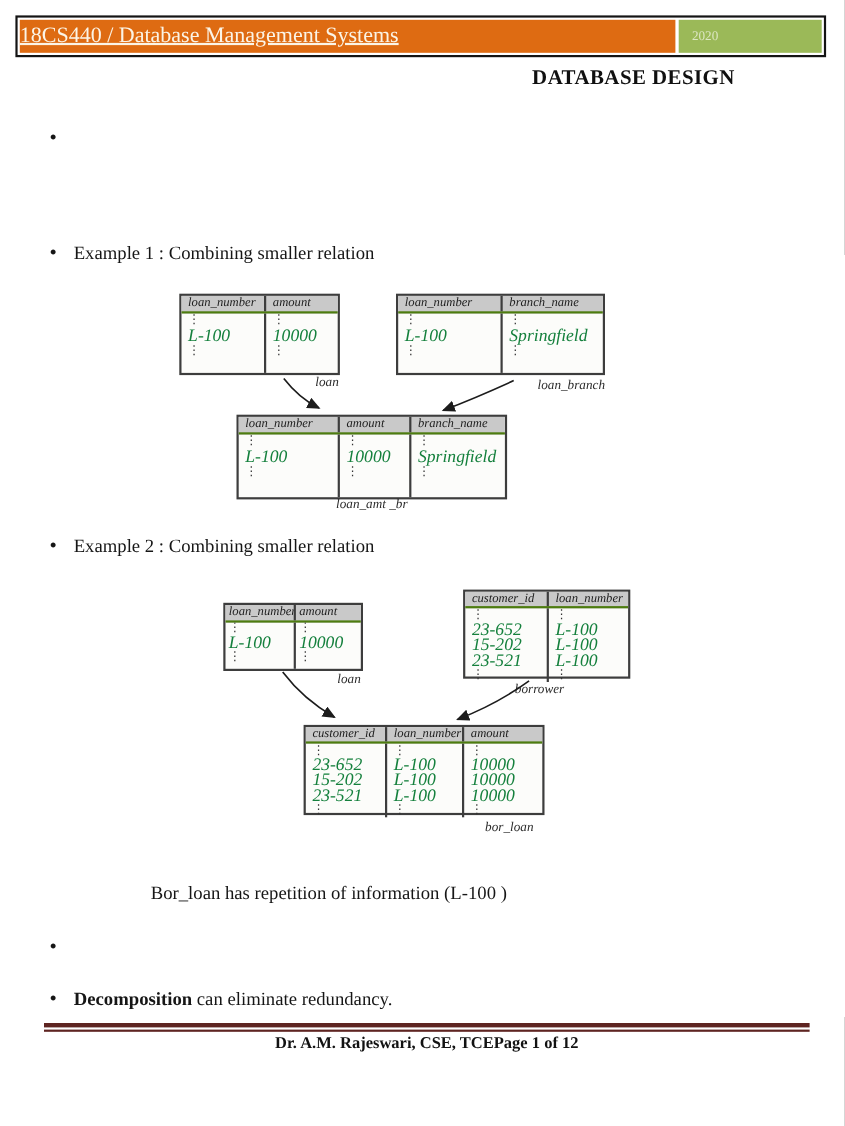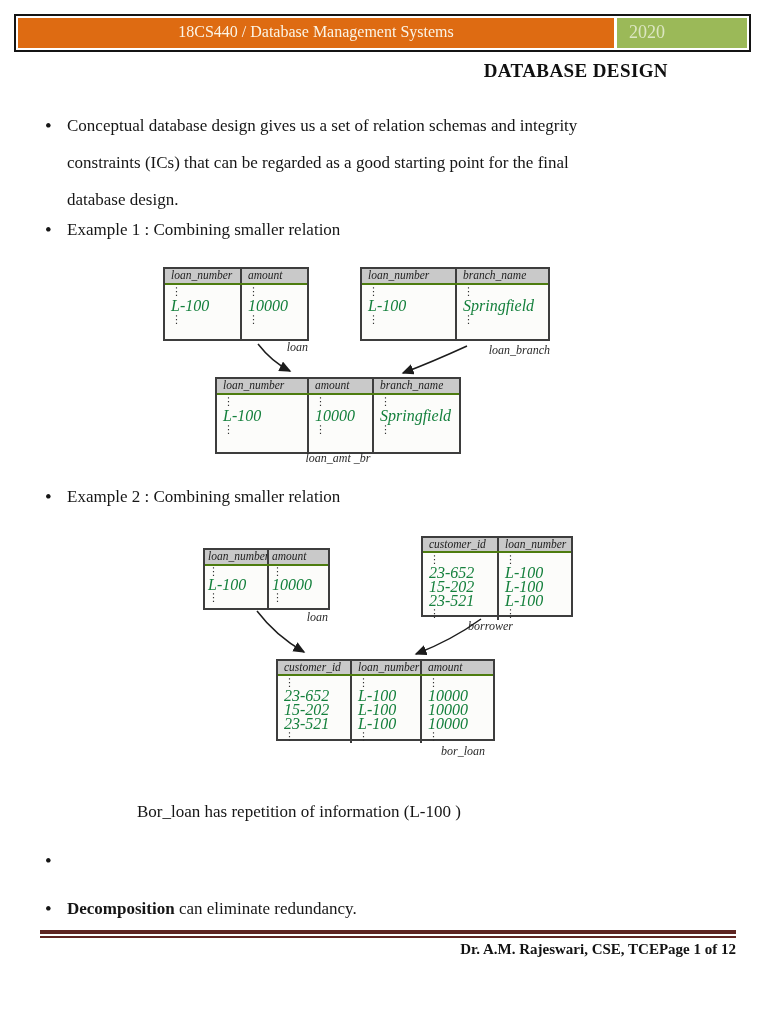--- a/index.html
+++ b/index.html
@@ -11,25 +11,25 @@
   }
 
   
   .banner {
     position:absolute; left:14px; top:14px; width:737px; height:38px;
     border:2px solid #141414; background:#ffffff; padding:2px;
     display:flex; gap:3px;
   }
   .banner .course {
     flex:1; background:#DE6B12; color:#FBF4E6;
-    font-size:16px; line-height:28px; text-align:center;
+    font-size:20px; line-height:28px; text-align:left;text-decoration:underline;
   }
   .banner .year {
     width:130px; background:#9BB958; color:#DCE6C2;
-    font-size:18px; line-height:28px; padding-left:12px;
+    font-size:12px; line-height:28px; padding-left:12px;
   }
 
   
   .page-title {
     position:absolute; left:0; top:60px; width:668px;
     text-align:right; font-weight:bold; font-size:19px; letter-spacing:0.4px;
     color:#101010;
   }
 
   
@@ -62,45 +62,40 @@
   .dots { height:12px; line-height:11px; font-size:11px; color:#333; }
   .dots::before { content:"\22EE"; }
   .val { font-size:16px; line-height:16px; color:#15803d;font-style:italic; }
   .val.compact { line-height:14px; }
 
   
   .footer-rule-thick { position:absolute; left:40px; width:696px; top:930px; height:4px; background:#5E2421; }
   .footer-rule-thin  { position:absolute; left:40px; width:696px; top:936px; height:2px; background:#5E2421; }
   .footer-row {
     position:absolute; left:40px; width:696px; top:941px;
-    display:flex; justify-content:flex-end;
+    display:flex; justify-content:center;
     font-size:15px; font-weight:bold; color:#121212;
   }
 
   svg.arrows { position:absolute; left:0; top:0; pointer-events:none; }
 </style>
 </head>
 <body>
 
 <div id="page">
 
   <div class="banner">
     <div class="course">18CS440 / Database Management Systems</div>
     <div class="year">2020</div>
   </div>
 
   <div class="page-title">DATABASE DESIGN</div>
 
   <div class="bullet multiline" style="top:107px">
     <div class="dot"></div>
-    <div class="btext">
-      <div>Conceptual database design gives us a set of relation schemas and integrity</div>
-      <div>constraints (ICs) that can be regarded as a good starting point for the final</div>
-      <div>database design.</div>
-    </div>
   </div>
 
   <div class="bullet" style="top:218px">
     <div class="dot"></div>
     <div class="btext">Example 1 : Combining smaller relation</div>
   </div>
 
   <div class="mtable" style="left:163px;top:267px;width:146px;height:74px">
     <div class="mt-head">
       <div class="hcell" style="width:77px">loan_number</div>

